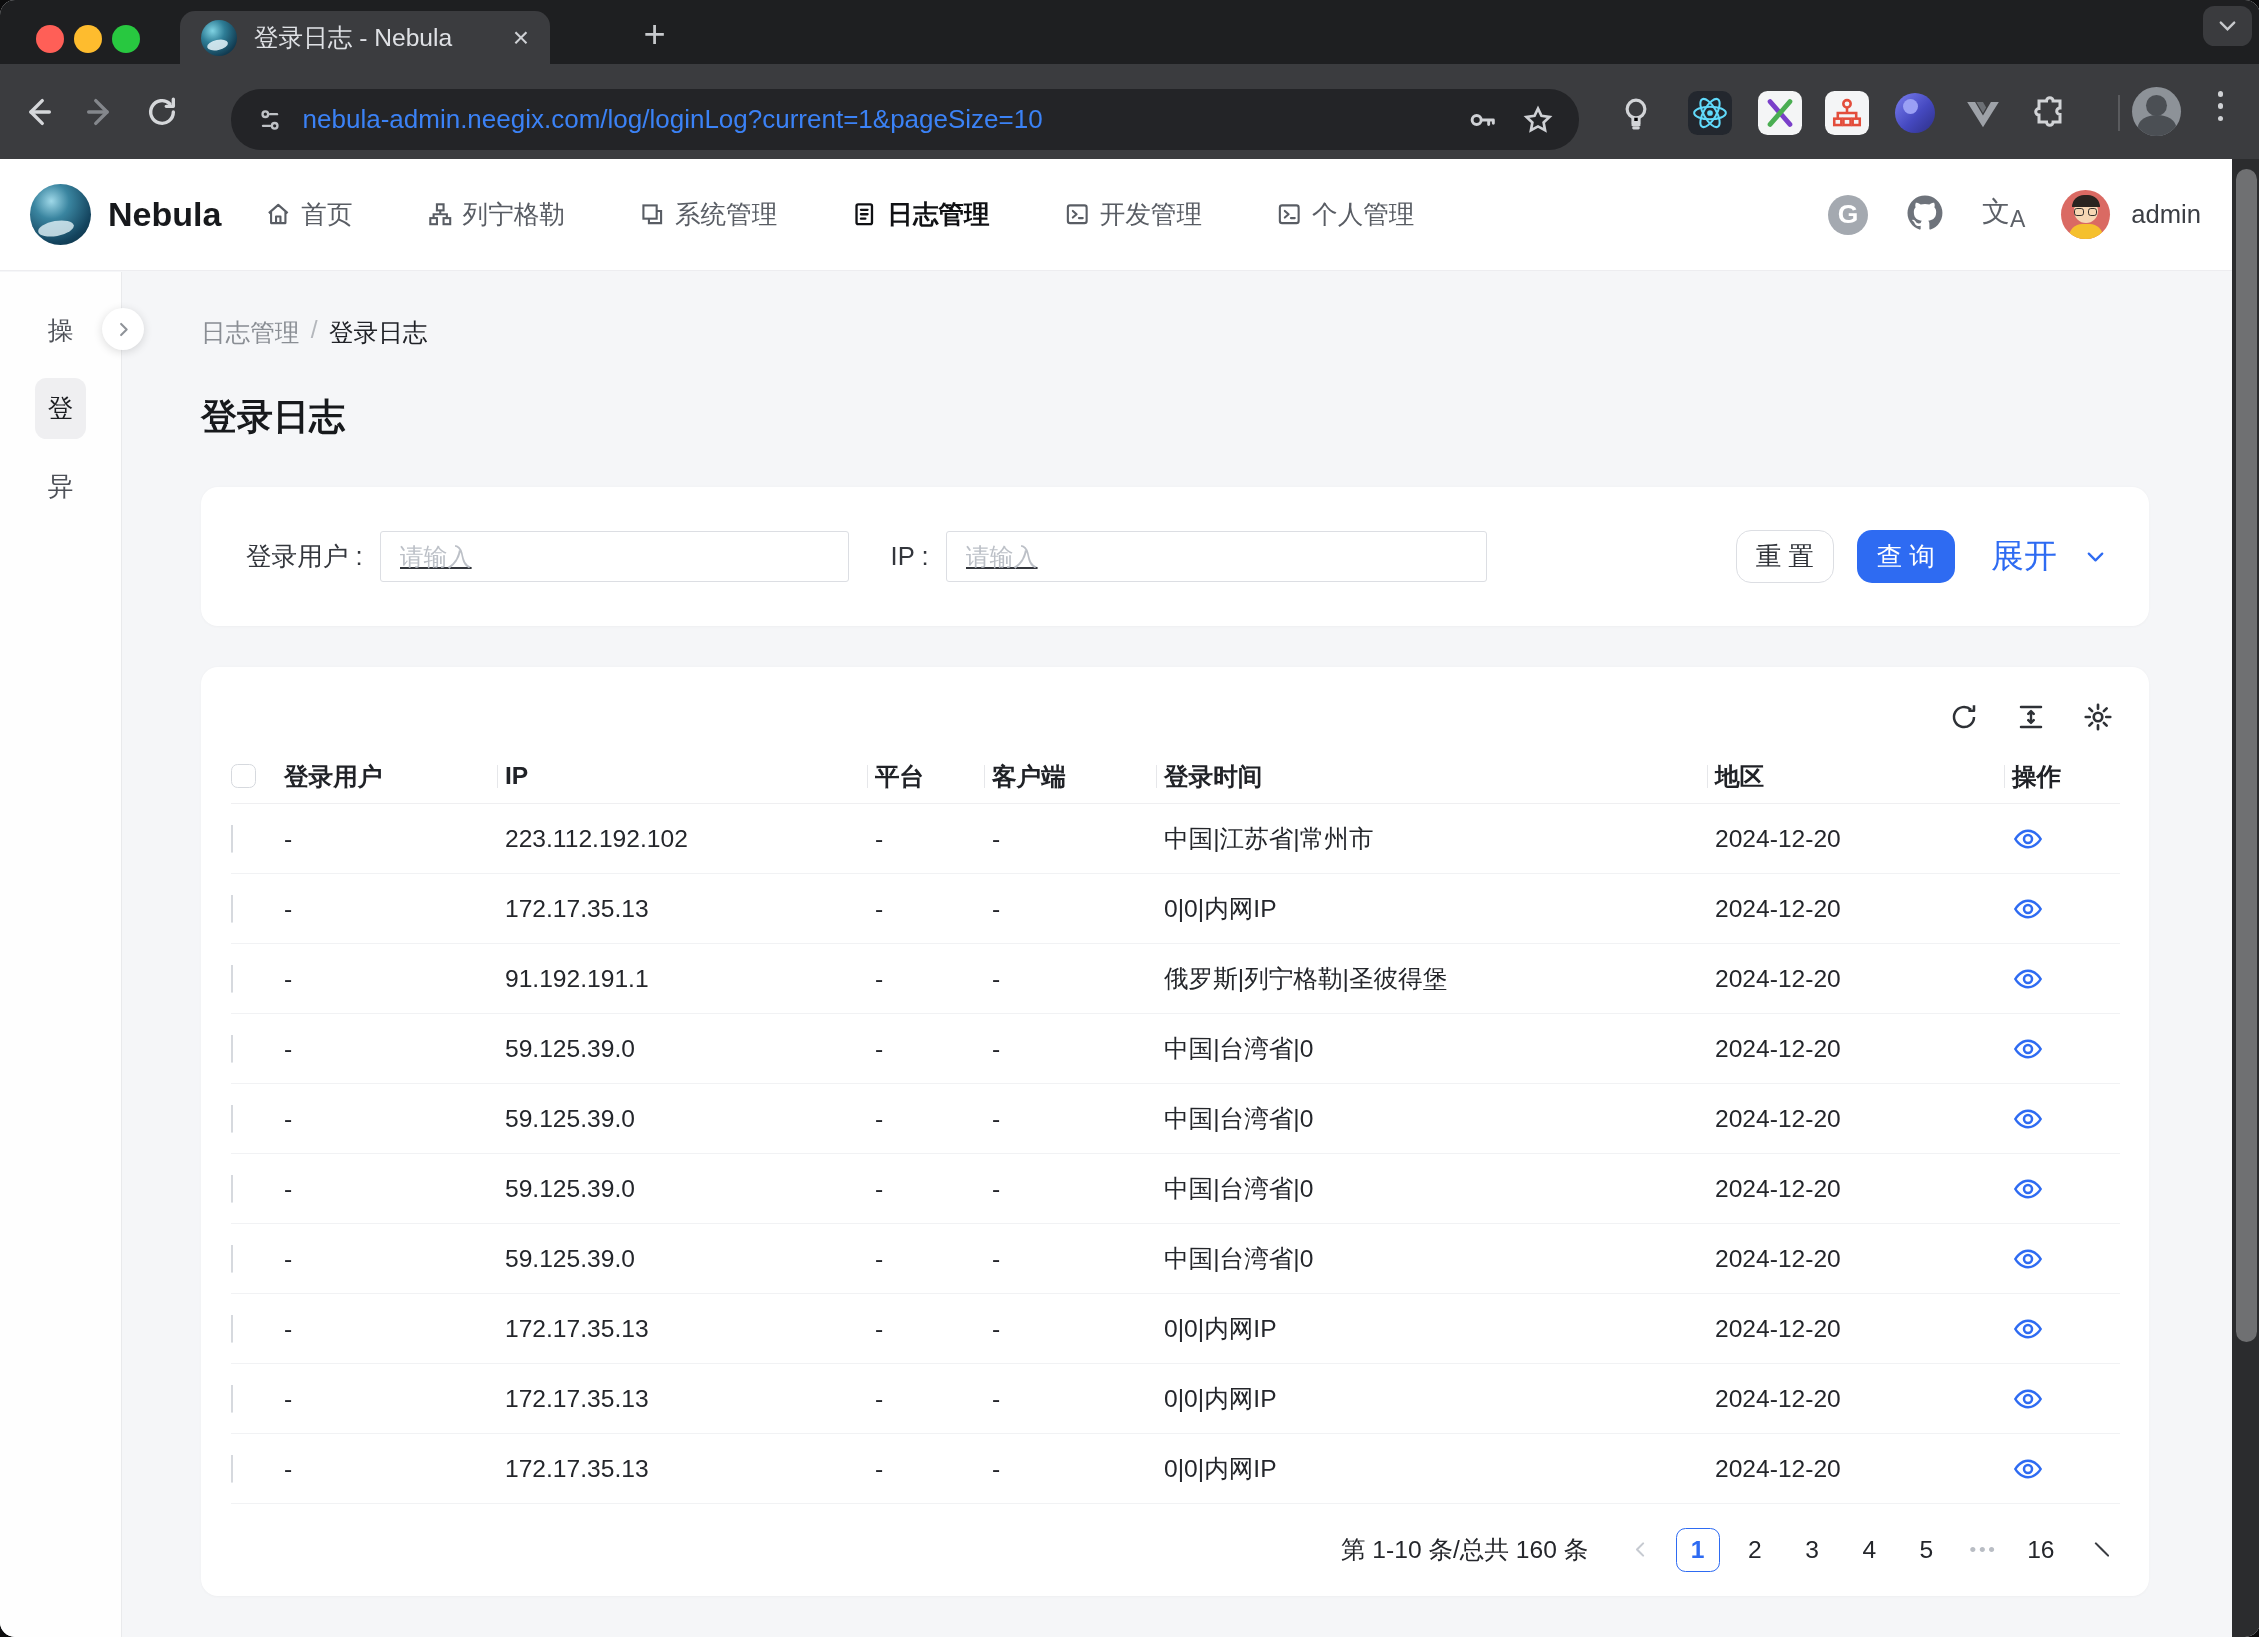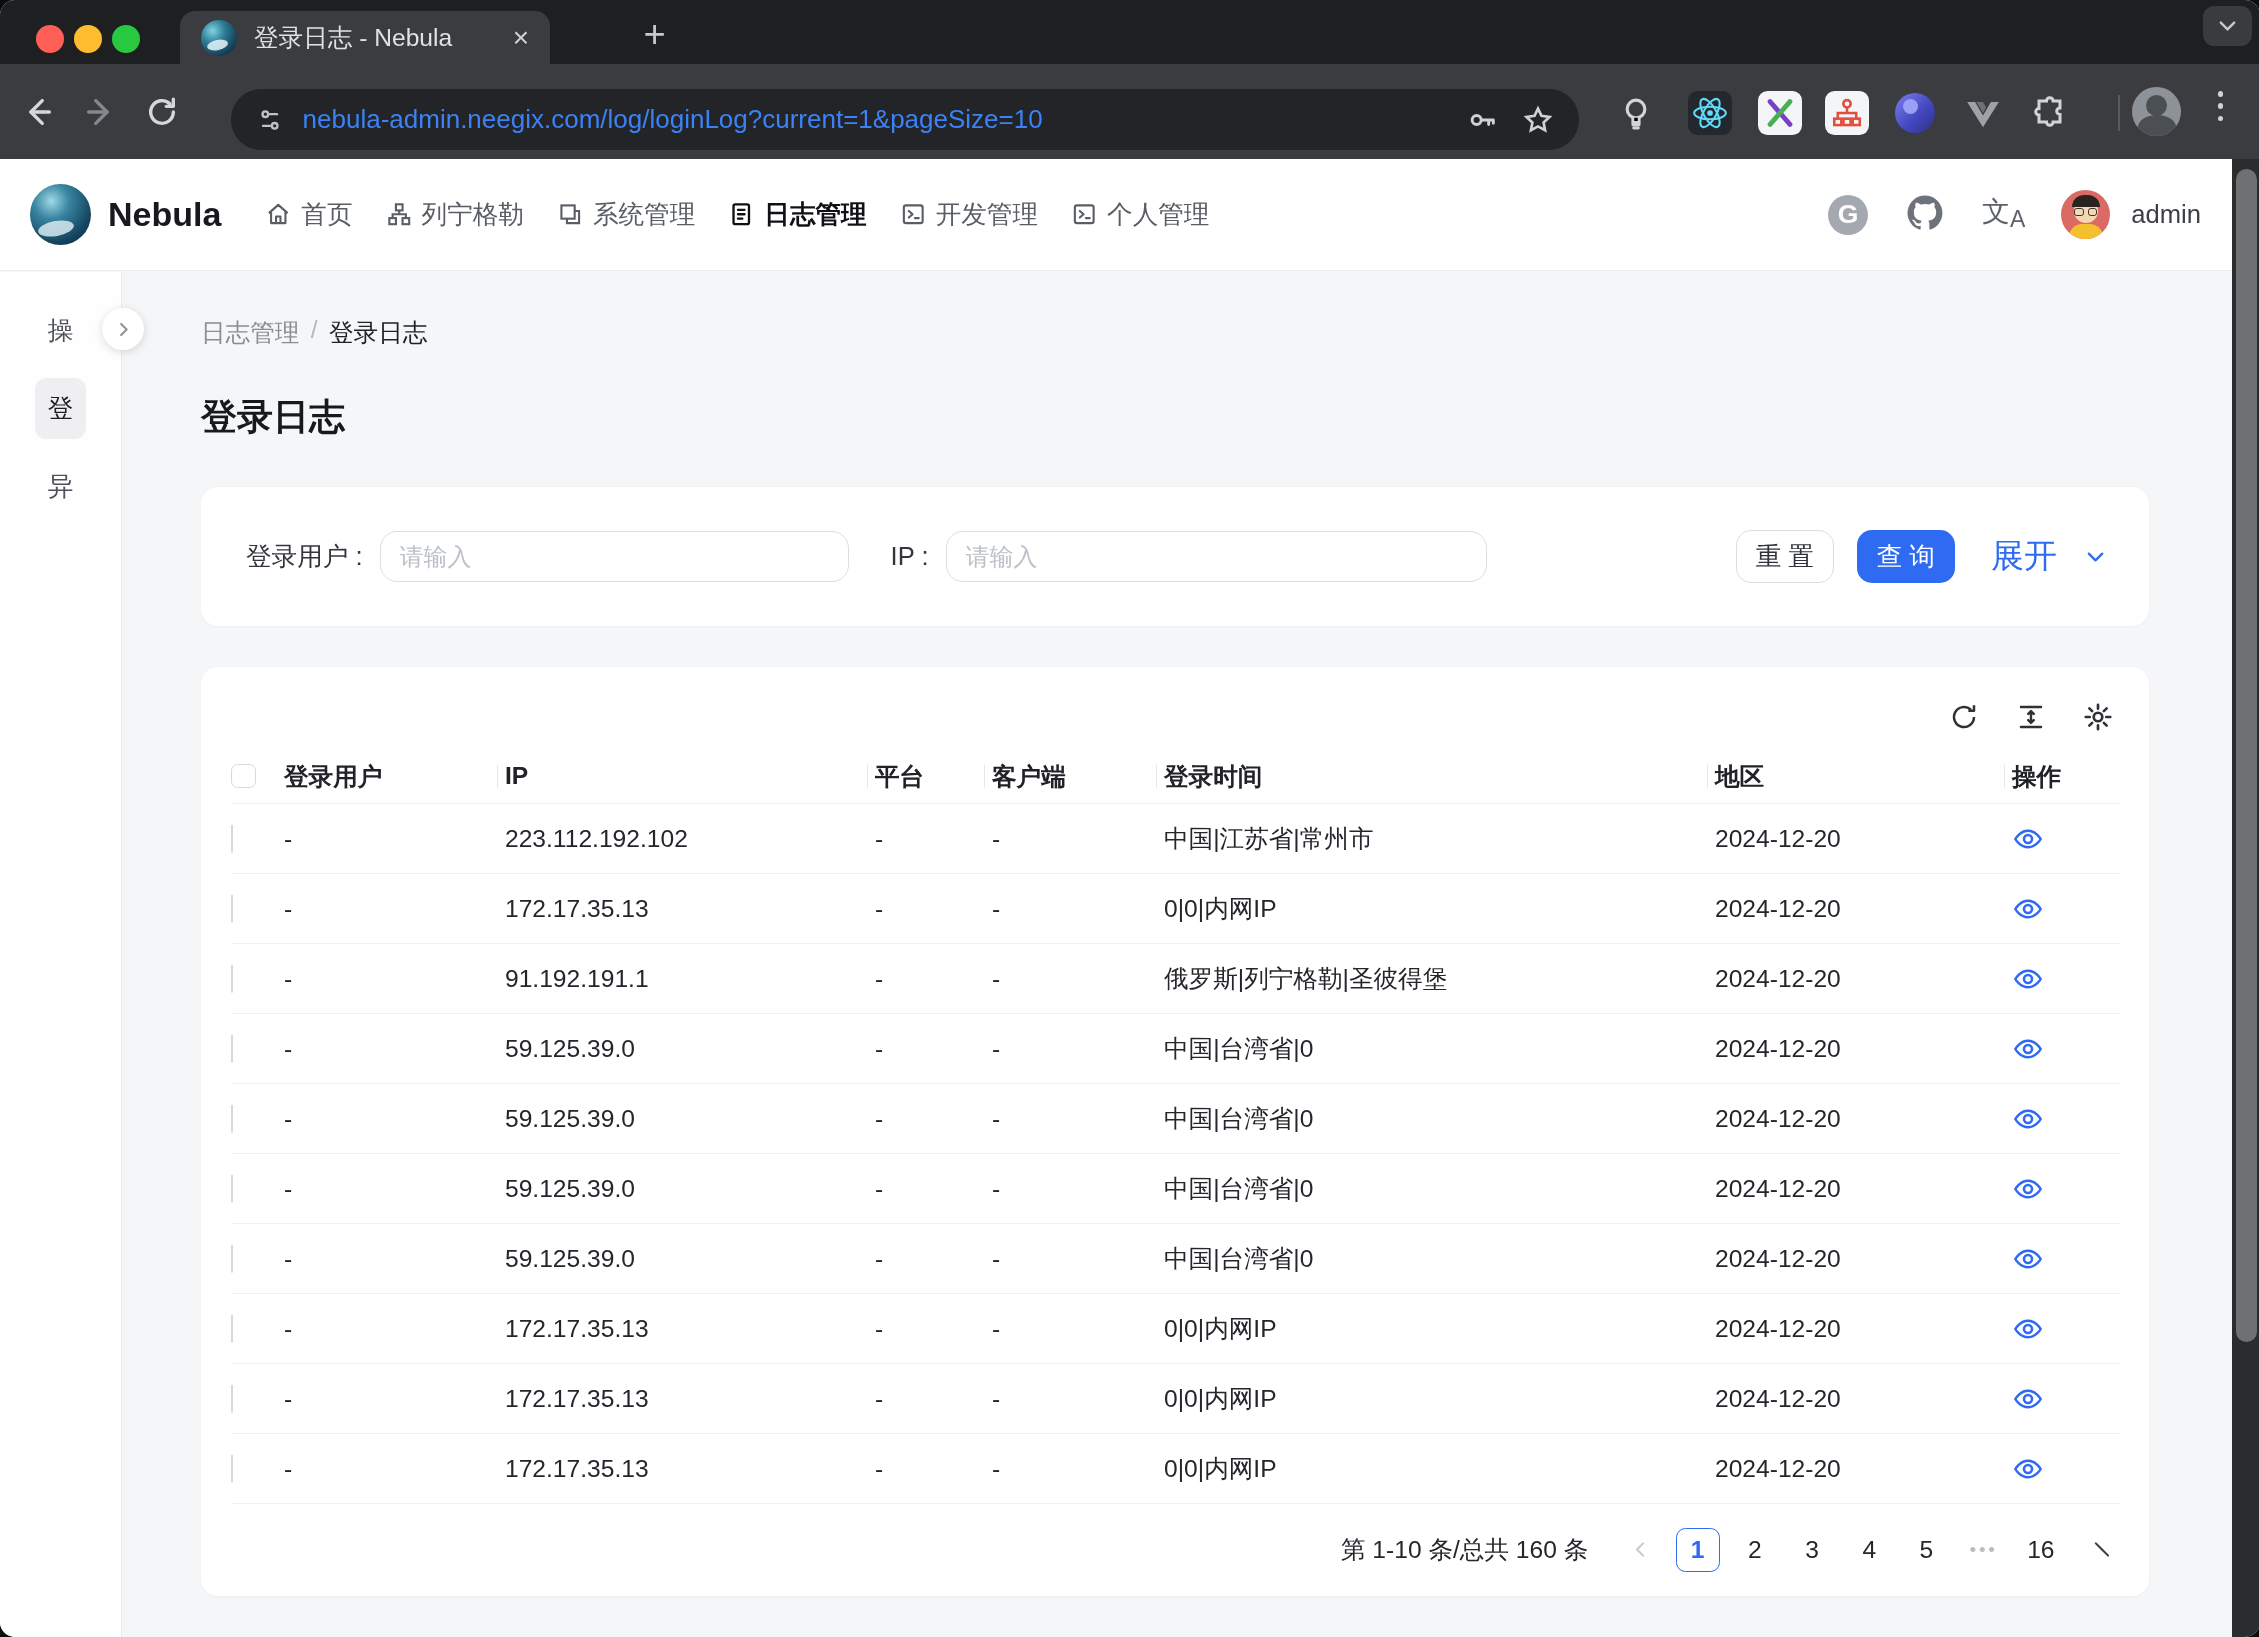--- a/index.html
+++ b/index.html
@@ -36,21 +36,21 @@
 
   
   .scrolltrack { position:absolute; right:0; top:159px; width:28px; height:1478px; background:#2b2c2e; z-index:40; }
   .scrollthumb { position:absolute; left:3.8px; top:9.5px; width:21px; height:1173px; border-radius:11.4px; background:#6f7072; }
 
   
   .appheader { position:absolute; left:0; top:159px; width:100%; height:112px; background:#ffffff; border-bottom:0.9px solid #ededf0; display:flex; align-items:center; z-index:5; }
   .logo { width:61px; height:61px; border-radius:50%; margin-left:30px; background:radial-gradient(circle at 35% 28%, #9fd8e8 0%, #3a85a0 30%, #14445e 70%, #0a2838 100%); position:relative; flex:none; }
   .logo:after{ content:""; position:absolute; left:7.6px; bottom:9.5px; width:36px; height:15px; border-radius:50%; background:rgba(226,243,248,.8); transform:rotate(-10deg); }
   .brand { font-size:34px; font-weight:bold; color:#17191c; margin-left:17px; margin-right:44px; }
-  .nav { display:flex; align-items:center; gap:33px; }
+  .nav { display:flex; align-items:center; gap:74px; }
   .nav-item { display:flex; align-items:center; gap:9.5px; font-size:25.6px; color:#595d64; cursor:default; }
   .nav-item svg { stroke:#595d64; }
   .nav-item.active { color:#101114; font-weight:bold; }
   .nav-item.active svg { stroke:#101114; }
   .hdr-right { margin-left:auto; display:flex; align-items:center; gap:36px; margin-right:59px; }
   .gitee { width:40px; height:40px; border-radius:50%; background:#a4a9b0; color:#fff; font-weight:bold; font-size:26.5px; display:flex; align-items:center; justify-content:center; }
   .trans { font-size:28px; color:#5d6168; display:flex; align-items:flex-start; line-height:1; }
   .trans b { font-size:23px; margin-top:9.5px; font-weight:normal; }
   .user-avatar { width:49px; height:49px; border-radius:50%; background:#da6a63; position:relative; overflow:hidden; }
   .user-avatar .face { position:absolute; left:12.3px; top:8.5px; width:24.6px; height:24.6px; border-radius:50%; background:#f6d7b4; }
@@ -69,21 +69,21 @@
 
   
   .main { position:absolute; left:122px; top:272px; width:2138px; height:1366px; padding:44px 111px 0 79px; }
   .breadcrumb { font-size:24.6px; display:flex; gap:11.4px; }
   .bc-parent { color:#8a8e94; } .bc-sep { color:#b4b7bc; } .bc-current { color:#202227; }
   .page-title { margin-top:44px; font-size:36px; font-weight:bold; color:#17191c; }
 
   .card { background:#fff; border-radius:17px; box-shadow:0 0.9px 2.8px rgba(20,24,38,.03); }
   .filter-card { margin-top:45px; height:139px; display:flex; align-items:center; padding:0 42px 0 45px; }
   .f-label { font-size:25.6px; color:#33363c; white-space:nowrap; }
-  .f-input { height:51px; border:1.9px solid #dcdee3; border-radius:17px; background:#fff; margin-left:17px; padding:0 19px; font-size:24px; color:#33363c; font-family:inherit; outline:none; }
+  .f-input { height:51px; border:1.9px solid #dcdee3; border-radius:3px; background:#fff; margin-left:17px; padding:0 19px; font-size:24px; color:#33363c; font-family:inherit; outline:none;text-decoration:underline; }
   .f-input::placeholder { color:#bcc0c7; }
   .inp-user { width:469px; } .inp-ip { width:541px; margin-right:0; }
   .f-right { margin-left:auto; display:flex; align-items:center; gap:23px; }
   .btn { height:53px; border-radius:15px; font-size:25.6px; display:flex; align-items:center; justify-content:center; cursor:default; font-family:inherit; }
   .btn-reset { width:98px; background:#fff; border:1.9px solid #dcdee3; color:#2f3238; }
   .btn-search { width:98px; background:#2e6bf2; border:none; color:#fff; }
   .expand { display:flex; align-items:center; gap:27px; color:#2e6bf2; font-size:33px; margin-left:13.2px; }
 
   .table-card { margin-top:41px; height:929px; padding:0 29px 0 30px; position:relative; }
   .tbl-toolbar { height:82px; display:flex; align-items:center; justify-content:flex-end; gap:23px; padding-top:17px; }

